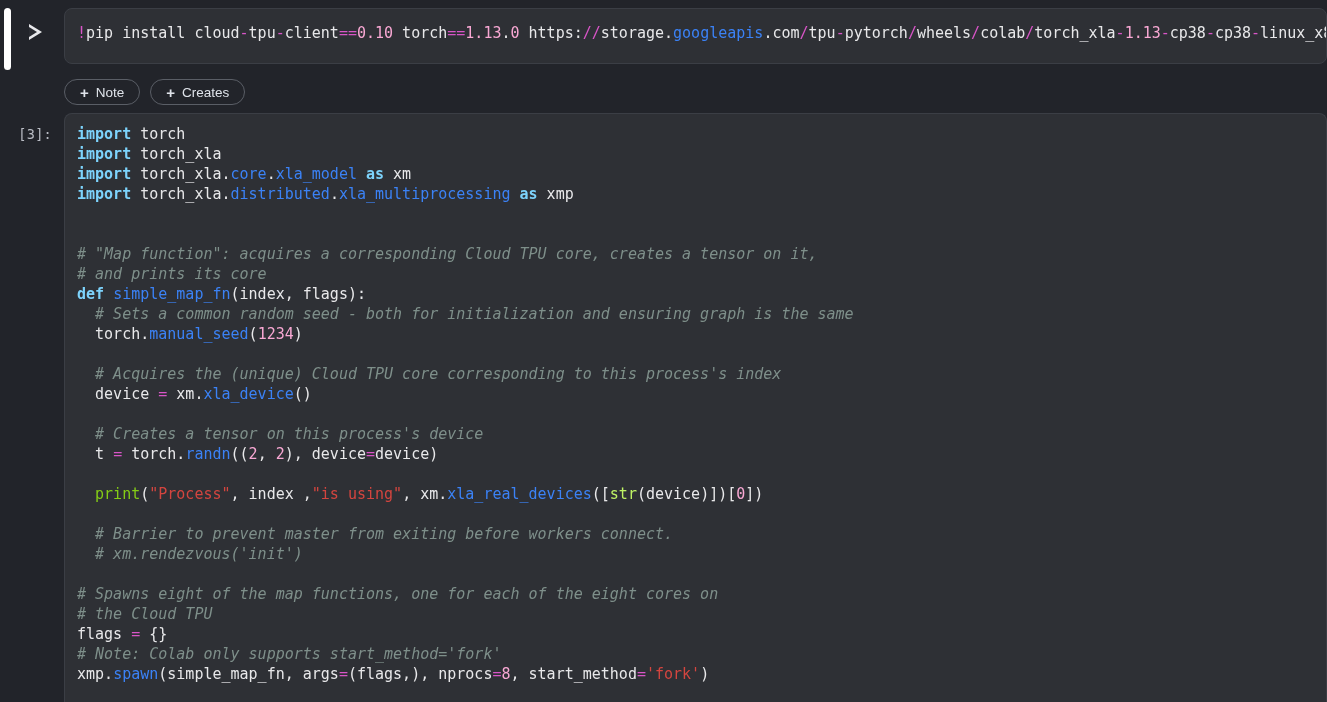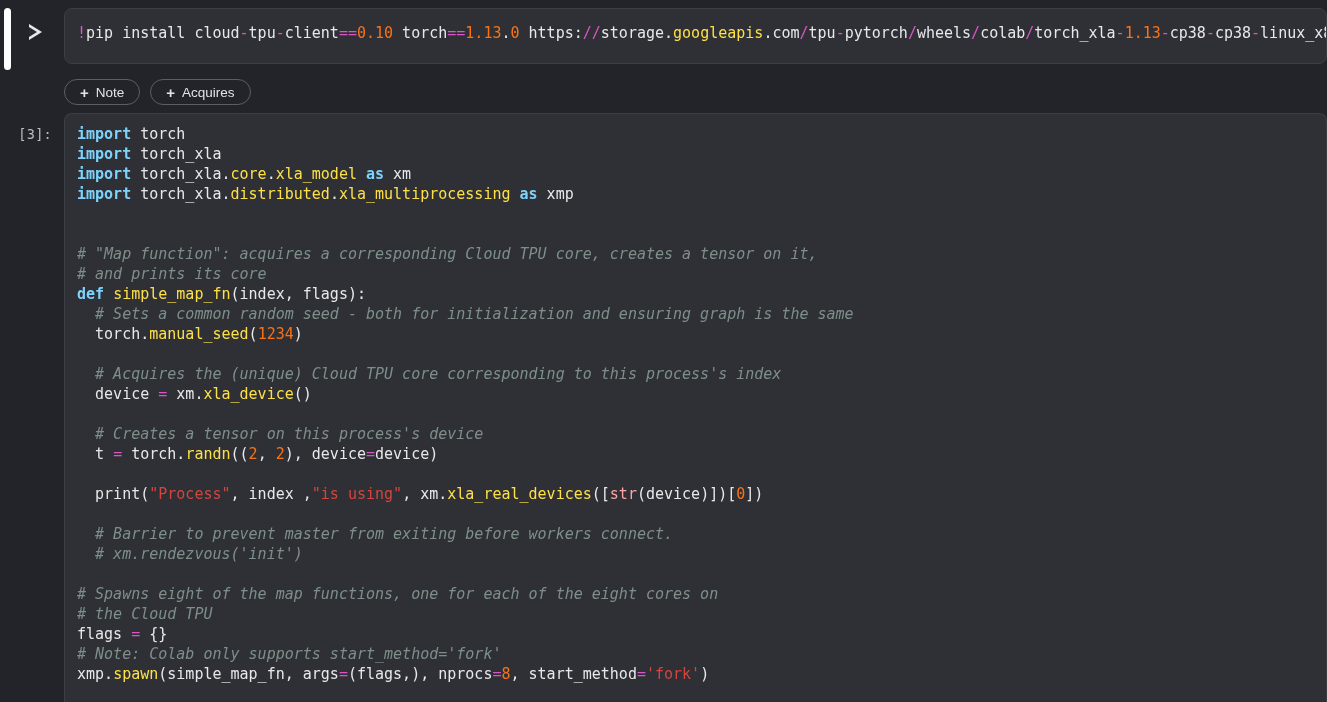--- a/index.html
+++ b/index.html
@@ -149,27 +149,27 @@
     width: 1275px;
     height: 600px;
     padding-top: 10px;
     border-bottom-left-radius: 0;
     border-bottom-right-radius: 0;
     border-bottom: none;
   }
 
   
   .t-kw   { color: #7dd3fc; font-weight: bold; }   
-  .t-name { color: #fde047; }                      
+  .t-name { color: #3b82f6; }                      
   .t-op   { color: #d955c8; }                      
-  .t-num  { color: #f97316; }                      
+  .t-num  { color: #f9a8d4; }                      
   .t-com  { color: #7e8f8a; font-style: italic; }  
   .t-str  { color: #d4453f; }                      
-  .t-bif  { color: #e5e5e5; }                      
-  .t-bif2 { color: #fca5a5; }                      
+  .t-bif  { color: #84cc16; }                      
+  .t-bif2 { color: #bef264; }                      
   .t-pl   { color: #e8e8ea; }                      
 </style>
 </head>
 <body>
 
 <div class="notebook">
 
   <div class="active-bar"></div>
 
   <div class="cell cell-1">
@@ -181,21 +181,21 @@
     </div>
   </div>
 
   <div class="add-toolbar">
     <button class="add-btn">
       <span class="plus-icon">+</span>
       <span>Note</span>
     </button>
     <button class="add-btn">
       <span class="plus-icon">+</span>
-      <span>Acquires</span>
+      <span>Creates</span>
     </button>
   </div>
 
   <div class="cell cell-2">
     <div class="gutter">
       <span class="prompt">[3]:</span>
     </div>
     <div class="editor">
       <div class="code"><div><span class="t-kw">import</span><span class="t-pl"> torch</span></div><div><span class="t-kw">import</span><span class="t-pl"> torch_xla</span></div><div><span class="t-kw">import</span><span class="t-pl"> torch_xla</span><span class="t-pl">.</span><span class="t-name">core</span><span class="t-pl">.</span><span class="t-name">xla_model</span><span class="t-pl"> </span><span class="t-kw">as</span><span class="t-pl"> xm</span></div><div><span class="t-kw">import</span><span class="t-pl"> torch_xla</span><span class="t-pl">.</span><span class="t-name">distributed</span><span class="t-pl">.</span><span class="t-name">xla_multiprocessing</span><span class="t-pl"> </span><span class="t-kw">as</span><span class="t-pl"> xmp</span></div><div>&nbsp;</div><div>&nbsp;</div><div><span class="t-com"># "Map function": acquires a corresponding Cloud TPU core, creates a tensor on it,</span></div><div><span class="t-com"># and prints its core</span></div><div><span class="t-kw">def</span><span class="t-pl"> </span><span class="t-name">simple_map_fn</span><span class="t-pl">(index, flags):</span></div><div><span class="t-com">  # Sets a common random seed - both for initialization and ensuring graph is the same</span></div><div><span class="t-pl">  torch.</span><span class="t-name">manual_seed</span><span class="t-pl">(</span><span class="t-num">1234</span><span class="t-pl">)</span></div><div>&nbsp;</div><div><span class="t-com">  # Acquires the (unique) Cloud TPU core corresponding to this process's index</span></div><div><span class="t-pl">  device </span><span class="t-op">=</span><span class="t-pl"> xm.</span><span class="t-name">xla_device</span><span class="t-pl">()</span></div><div>&nbsp;</div><div><span class="t-com">  # Creates a tensor on this process's device</span></div><div><span class="t-pl">  t </span><span class="t-op">=</span><span class="t-pl"> torch.</span><span class="t-name">randn</span><span class="t-pl">((</span><span class="t-num">2</span><span class="t-pl">, </span><span class="t-num">2</span><span class="t-pl">), device</span><span class="t-op">=</span><span class="t-pl">device)</span></div><div>&nbsp;</div><div><span class="t-pl">  </span><span class="t-bif">print</span><span class="t-pl">(</span><span class="t-str">"Process"</span><span class="t-pl">, index ,</span><span class="t-str">"is using"</span><span class="t-pl">, xm.</span><span class="t-name">xla_real_devices</span><span class="t-pl">([</span><span class="t-bif2">str</span><span class="t-pl">(device)])[</span><span class="t-num">0</span><span class="t-pl">])</span></div><div>&nbsp;</div><div><span class="t-com">  # Barrier to prevent master from exiting before workers connect.</span></div><div><span class="t-com">  # xm.rendezvous('init')</span></div><div>&nbsp;</div><div><span class="t-com"># Spawns eight of the map functions, one for each of the eight cores on</span></div><div><span class="t-com"># the Cloud TPU</span></div><div><span class="t-pl">flags </span><span class="t-op">=</span><span class="t-pl"> {}</span></div><div><span class="t-com"># Note: Colab only supports start_method='fork'</span></div><div><span class="t-pl">xmp.</span><span class="t-name">spawn</span><span class="t-pl">(simple_map_fn, args</span><span class="t-op">=</span><span class="t-pl">(flags,), nprocs</span><span class="t-op">=</span><span class="t-num">8</span><span class="t-pl">, start_method</span><span class="t-op">=</span><span class="t-str">'fork'</span><span class="t-pl">)</span></div></div>
     </div>

